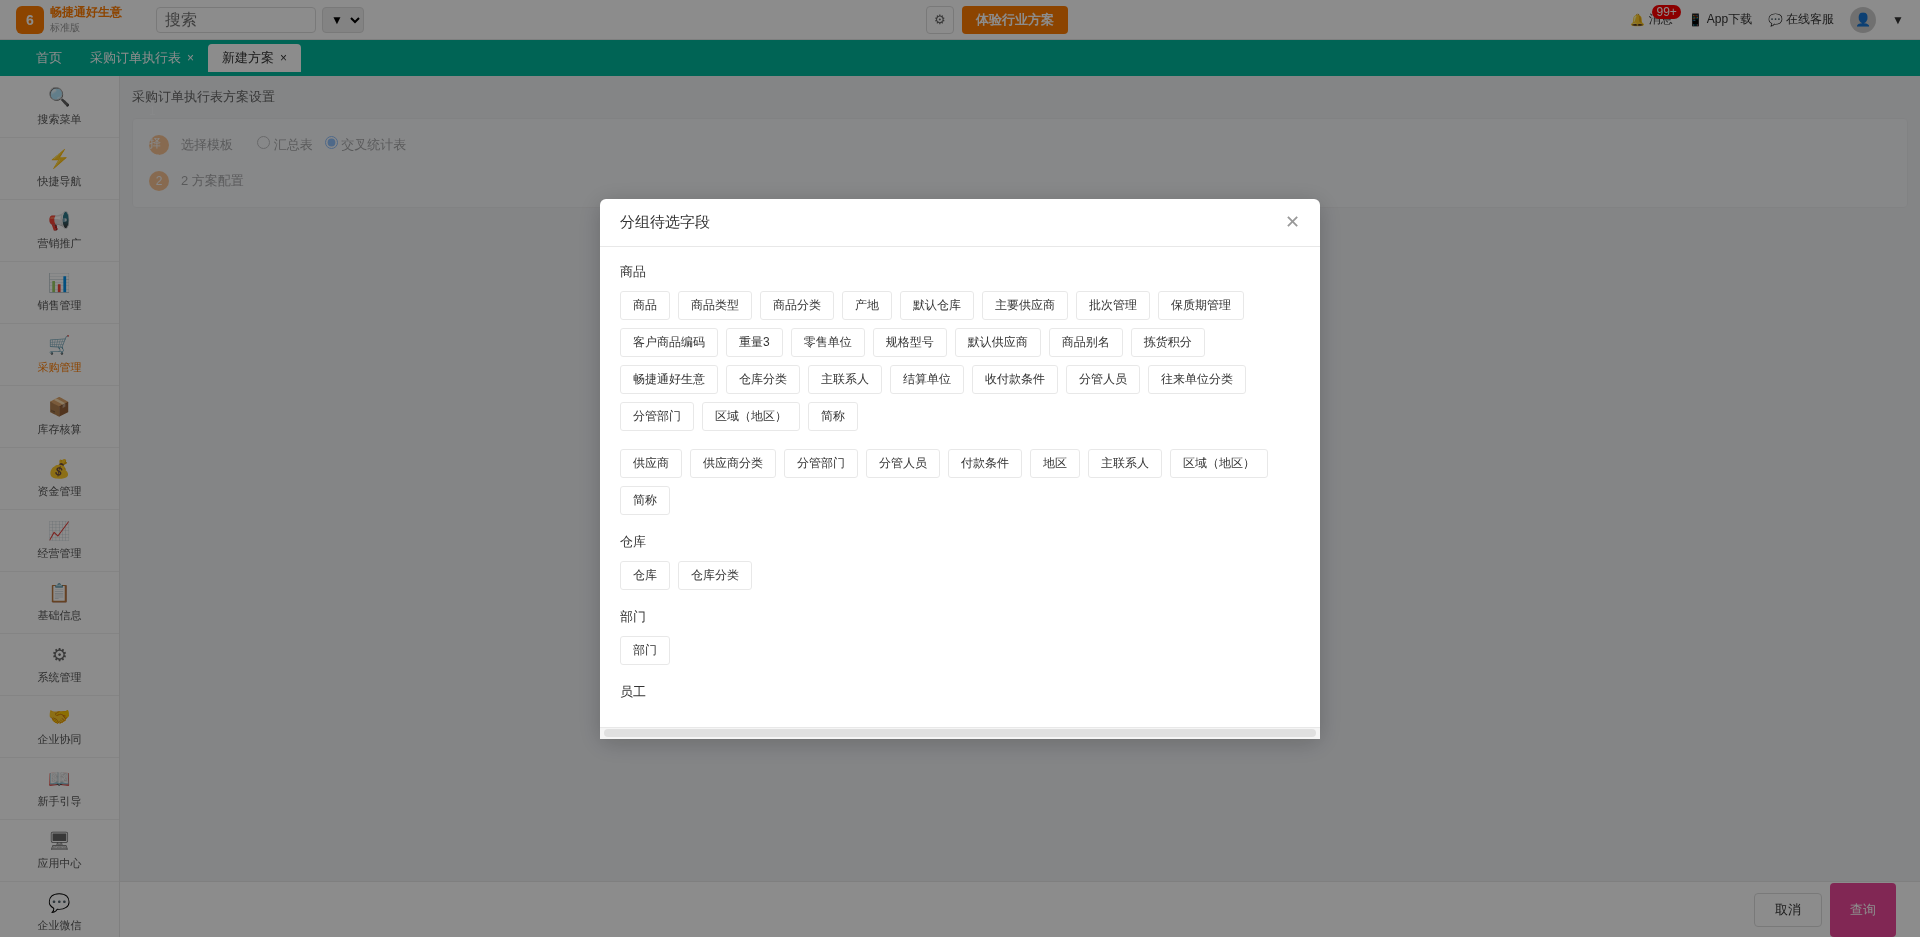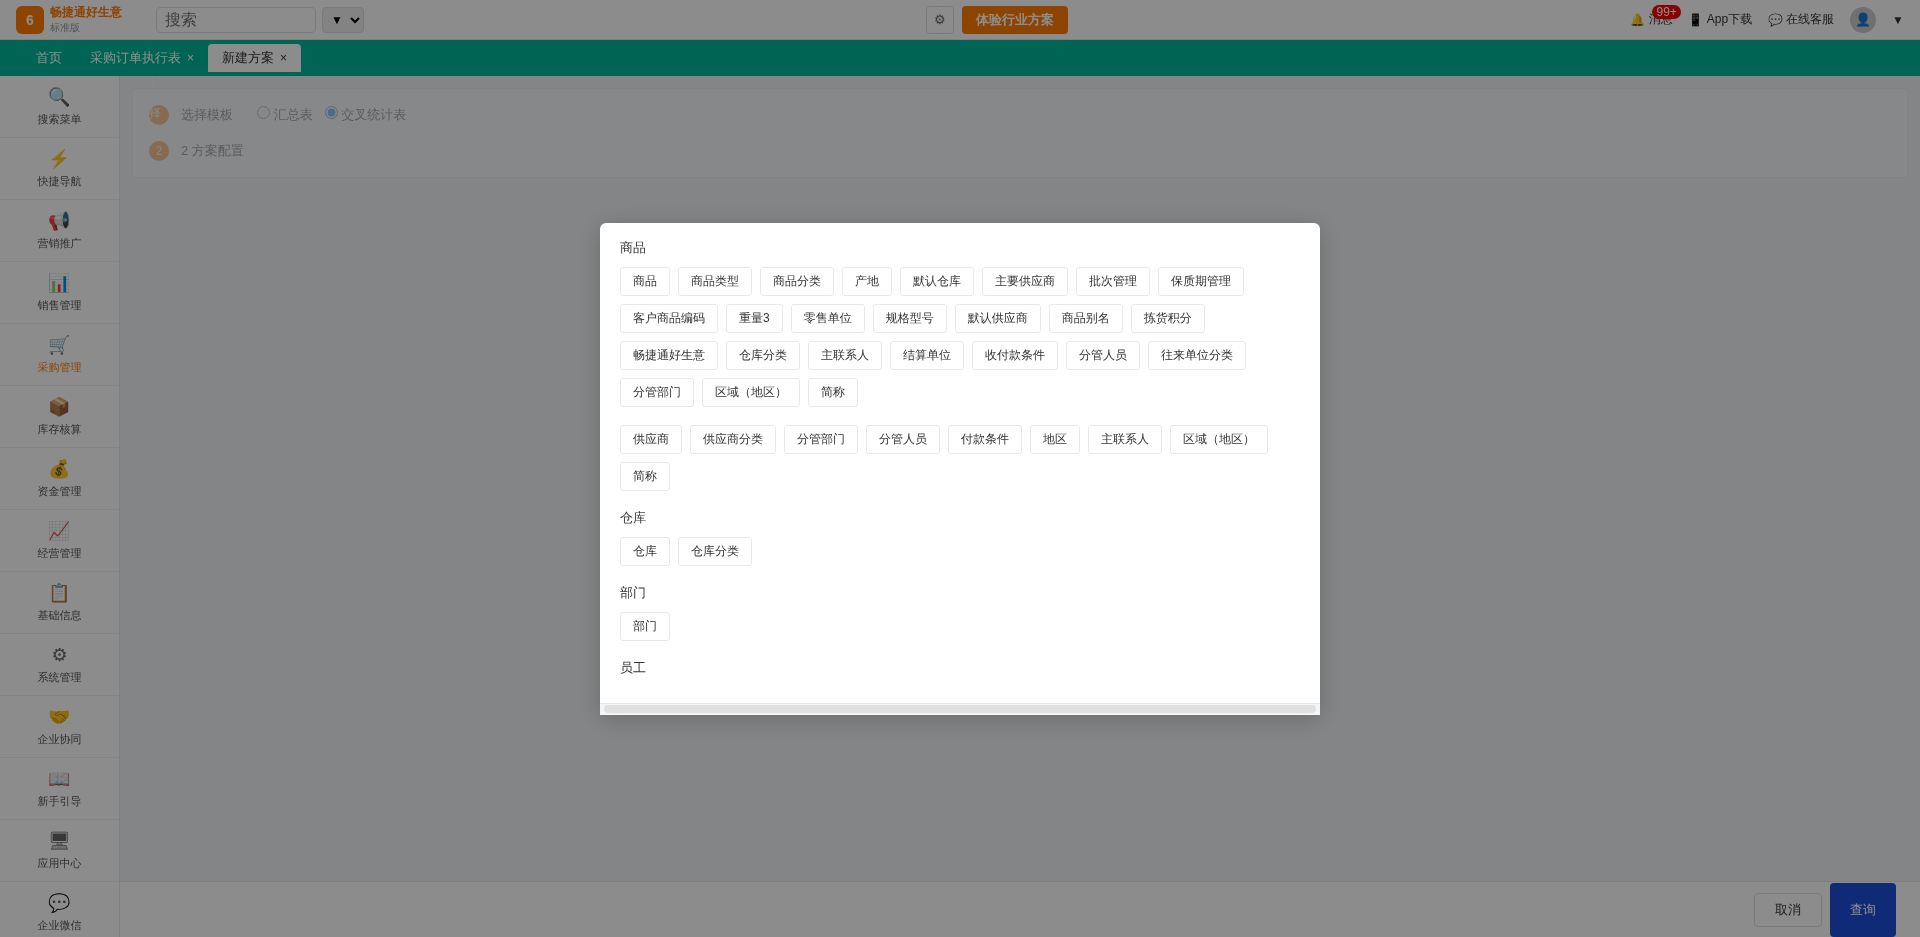--- a/index.html
+++ b/index.html
@@ -197,21 +197,21 @@
       border-radius: 4px;
       background: #fff;
       cursor: pointer;
       font-size: 13px;
       color: #333;
     }
     .btn-confirm {
       padding: 18px 20px;
       border: none;
       border-radius: 4px;
-      background: #1d4ed8;
+      background: #ec4899;
       color: #fff;
       cursor: pointer;
       font-size: 13px;
     }
 
     
     .modal-overlay {
       position: fixed;
       top: 0; left: 0; right: 0; bottom: 0;
       background: rgba(0,0,0,0.45);
@@ -405,40 +405,45 @@
       <span class="s-label">应用中心</span>
     </div>
     <div class="sidebar-item">
       <span class="s-icon">💬</span>
       <span class="s-label">企业微信</span>
     </div>
 
   </div>
 
   <div class="content-area">
+    <div class="page-title">采购订单执行表方案设置</div>
 
     <div style="opacity:0.4;">
       <div class="section-box" style="padding:16px;">
         <div style="display:flex;align-items:center;gap:12px;margin-bottom:16px;">
           <span style="background:#ff7c00;color:#fff;border-radius:50%;width:20px;height:20px;display:inline-flex;align-items:center;justify-content:center;font-size:12px;">1 选择模板</span>
           <span>选择模板</span>
           <label style="margin-left:12px;"><input type="radio" name="tmpl" style=""> <span>汇总表</span></label>
           <label><input type="radio" name="tmpl" checked="" style=""> <span>交叉统计表</span></label>
         </div>
         <div style="display:flex;align-items:center;gap:12px;">
           <span style="background:#ff7c00;color:#fff;border-radius:50%;width:20px;height:20px;display:inline-flex;align-items:center;justify-content:center;font-size:12px;">2</span>
           <span>2 方案配置</span>
         </div>
       </div>
     </div>
   </div>
 </div>
 
 <div class="modal-overlay">
   <div class="modal">
+    <div class="modal-header">
+      <span class="modal-header-title">分组待选字段</span>
+      <button class="modal-close">✕</button>
+    </div>
     <div class="modal-scrollbar-area">
       <div class="modal-body">
 
         <div class="field-group">
           <div class="field-group-title">商品</div>
           <div class="field-tags">
           <div class="field-tag">商品</div>
               <div class="field-tag">商品类型</div>
               <div class="field-tag">商品分类</div>
               <div class="field-tag">产地</div>

